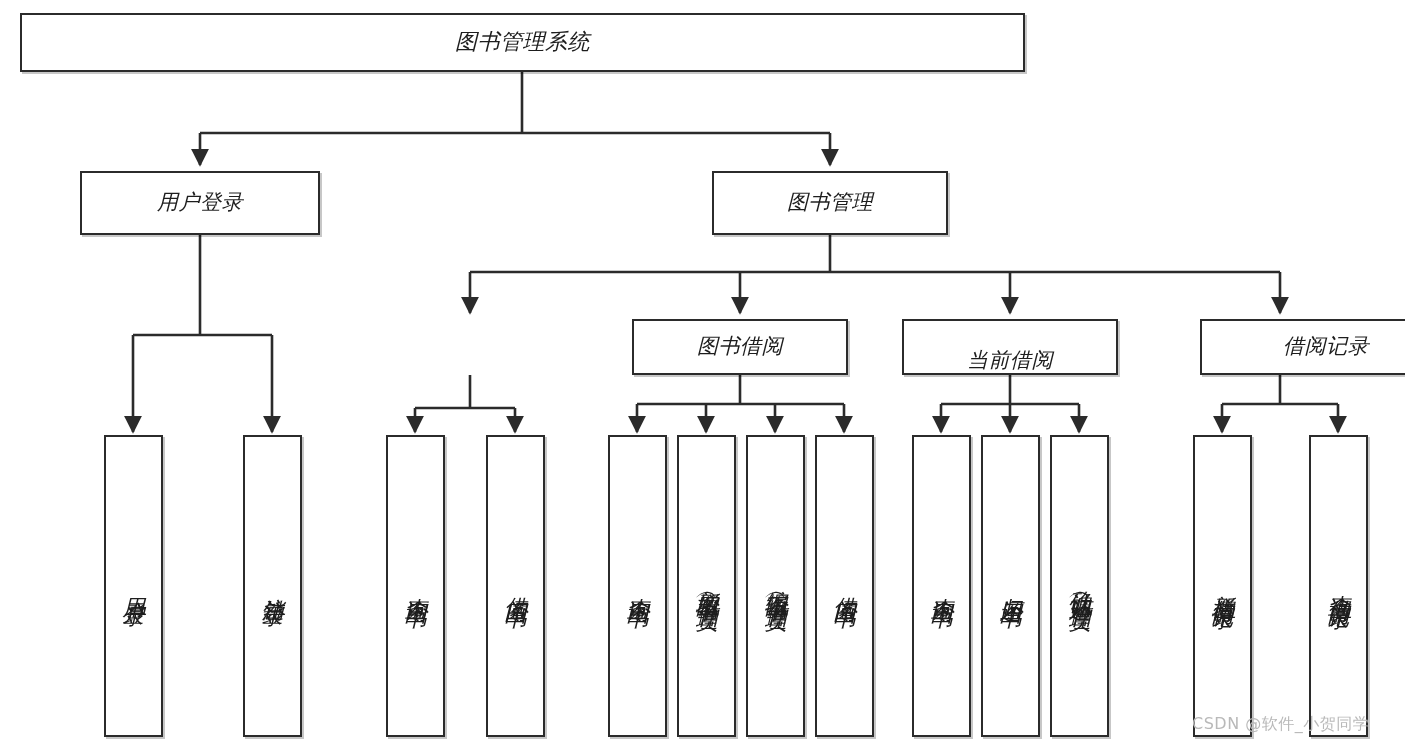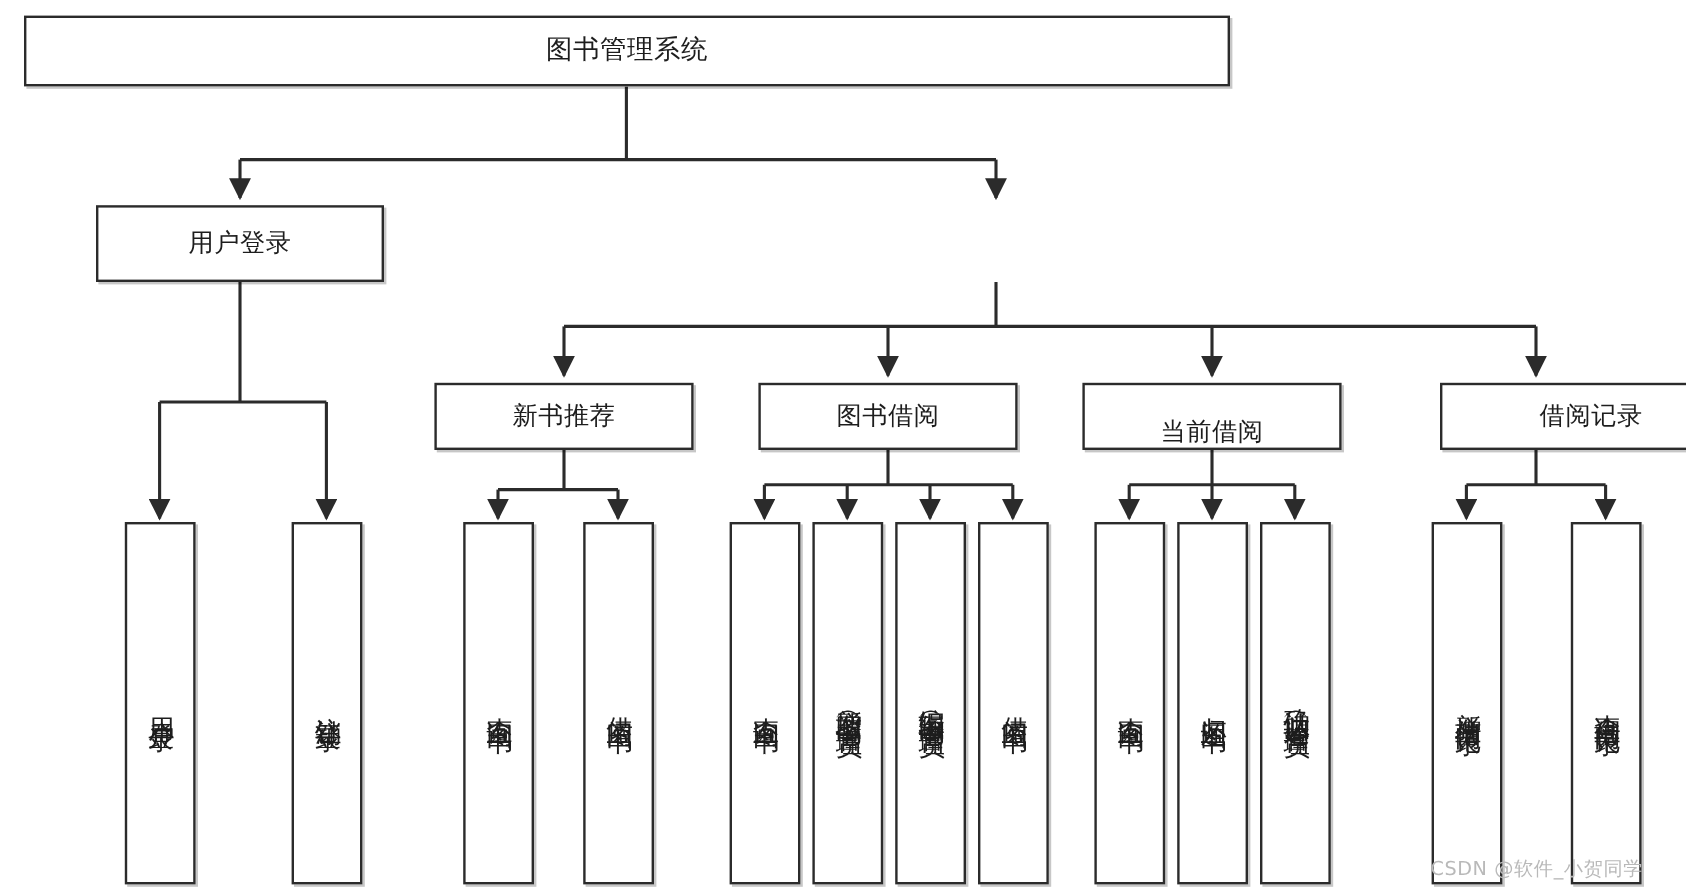--- a/index.html
+++ b/index.html
@@ -37,20 +37,21 @@
     display: flex;
     align-items: center;
     justify-content: center;
     color: #1d1d1d;
   }
   .node .node-label {
     display: block;
     line-height: 1.12;
     letter-spacing: 0.5px;
     white-space: nowrap;
+    font-style: italic;
   }
   
   .node.horiz .node-label {
     writing-mode: horizontal-tb;
     font-size: 21px;
   }
   .node.root .node-label {
     font-size: 22px;
   }
   
@@ -140,24 +141,24 @@
   </svg>
 
   <div class="node root horiz" style="left:20px; top:13px; width:1005px; height:59px;">
     <span class="node-label">图书管理系统</span>
   </div>
 
   <div class="node horiz" style="left:80px; top:171px; width:240px; height:64px;">
     <span class="node-label">用户登录</span>
   </div>
 
-
-  <div class="node horiz" style="left:362px; top:319px; width:216px; height:56px;">
-    <span class="node-label">新书推荐</span>
-  </div>
+  <div class="node horiz" style="left:712px; top:171px; width:236px; height:64px;">
+    <span class="node-label">图书管理</span>
+  </div>
+
 
   <div class="node horiz" style="left:632px; top:319px; width:216px; height:56px;align-items:center;">
     <span class="node-label">图书借阅</span>
   </div>
 
   <div class="node horiz" style="left:902px; top:319px; width:216px; height:56px;align-items:flex-end;">
     <span class="node-label">当前借阅</span>
   </div>
 
   <div class="node horiz" style="left:1200px; top:319px; width:252px; height:56px;">

